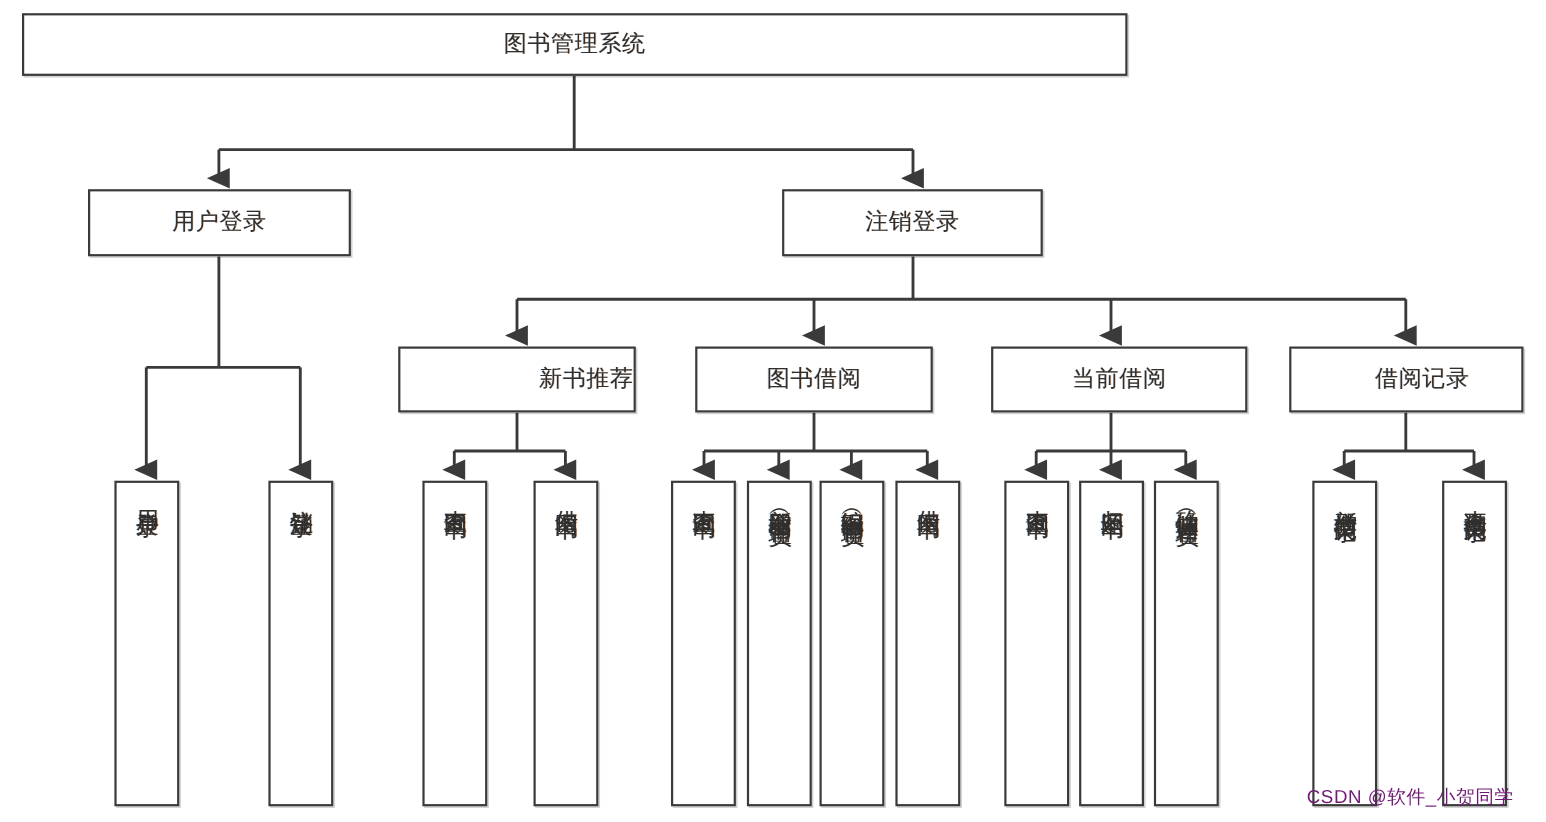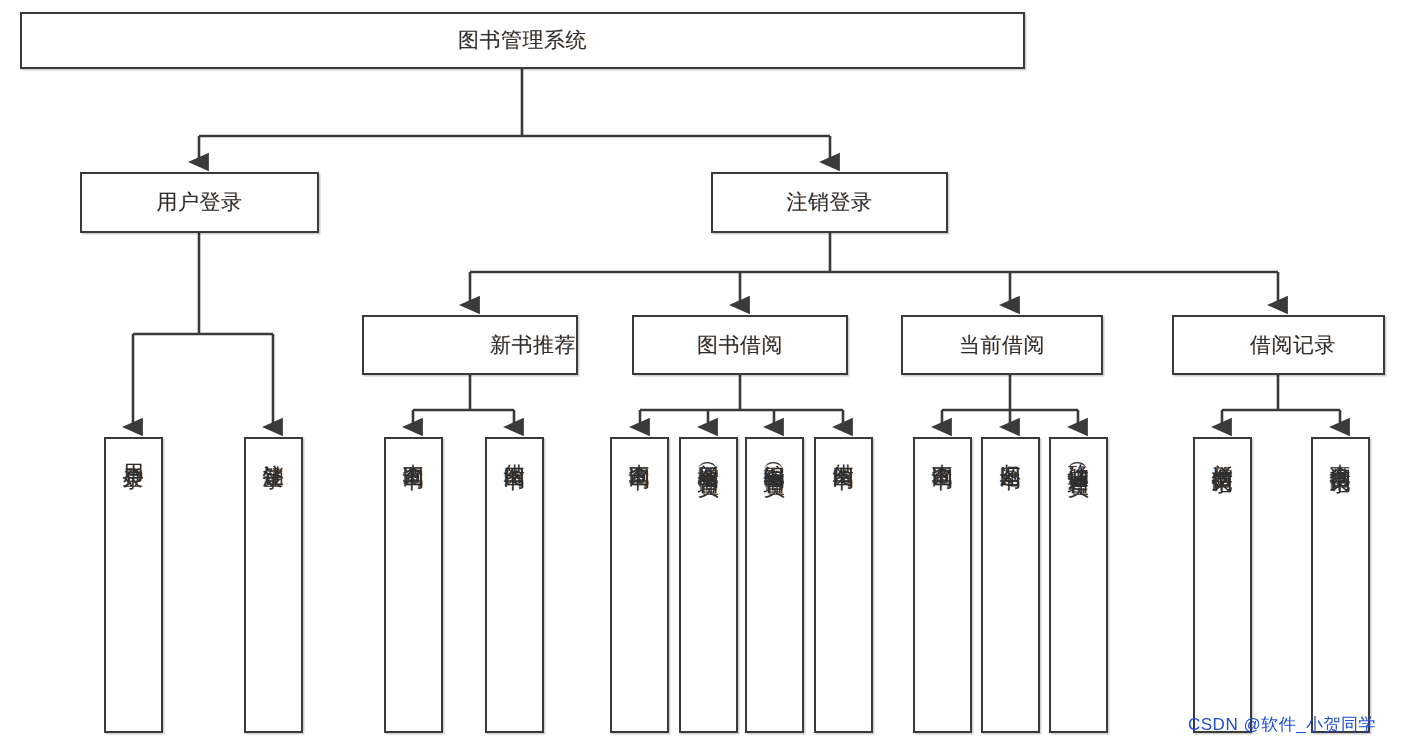--- a/index.html
+++ b/index.html
@@ -54,21 +54,21 @@
     line-height: 1.30;
     letter-spacing: 2px;
     white-space: normal;
     text-align: left;
   }
   #watermark {
     position: absolute;
     left: 1188px;
     top: 713px;
     font-size: 17px;
-    color: #1d4ed8;
+    color: #701a75;
     letter-spacing: 0.5px;
     white-space: nowrap;
     user-select: none;
   }
 </style>
 </head>
 <body>
 
 <div id="canvas">
 
@@ -132,21 +132,21 @@
   <div class="node" style="left:711px; top:172px; width:237px; height:61px;">
     <span class="label">注销登录</span>
   </div>
 
   <div class="node" style="left:362px; top:315px; width:216px; height:60px;justify-content:flex-end;">
     <span class="label">新书推荐</span>
   </div>
   <div class="node" style="left:632px; top:315px; width:216px; height:60px;">
     <span class="label">图书借阅</span>
   </div>
-  <div class="node" style="left:901px; top:315px; width:202px; height:60px;">
+  <div class="node" style="left:901px; top:315px; width:233px; height:60px;">
     <span class="label">当前借阅</span>
   </div>
   <div class="node" style="left:1172px; top:315px; width:213px; height:60px;padding-left:29px;">
     <span class="label">借阅记录</span>
   </div>
 
   <div class="node vert" style="left:104px; top:437px; width:59px; height:296px;">
     <span class="label">用户登录</span>
   </div>
   <div class="node vert" style="left:244px; top:437px; width:59px; height:296px;">

